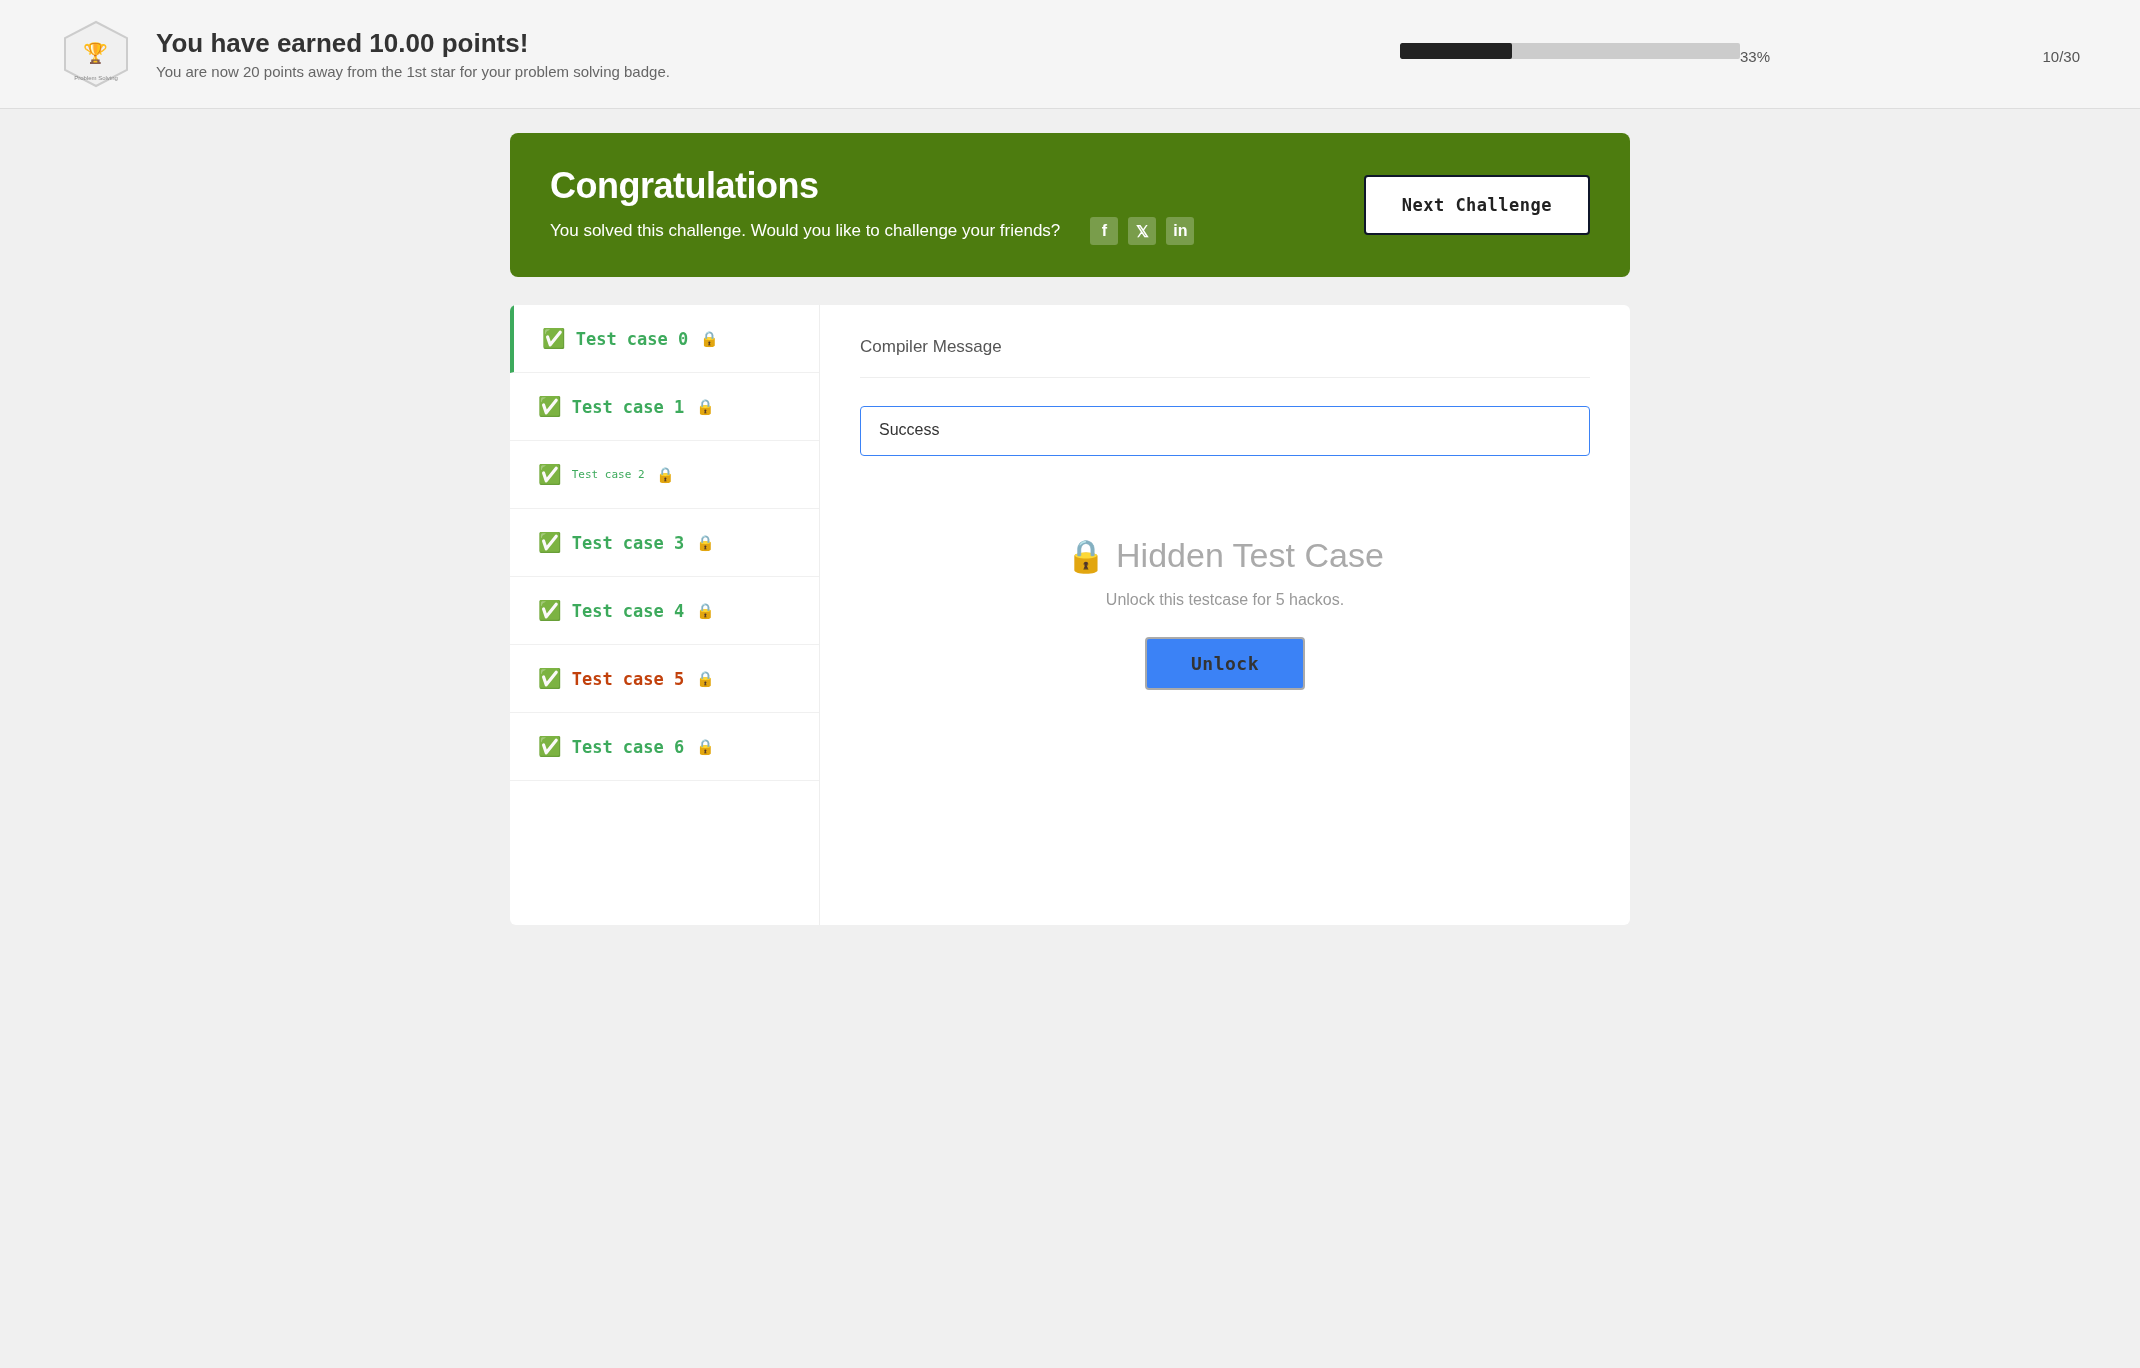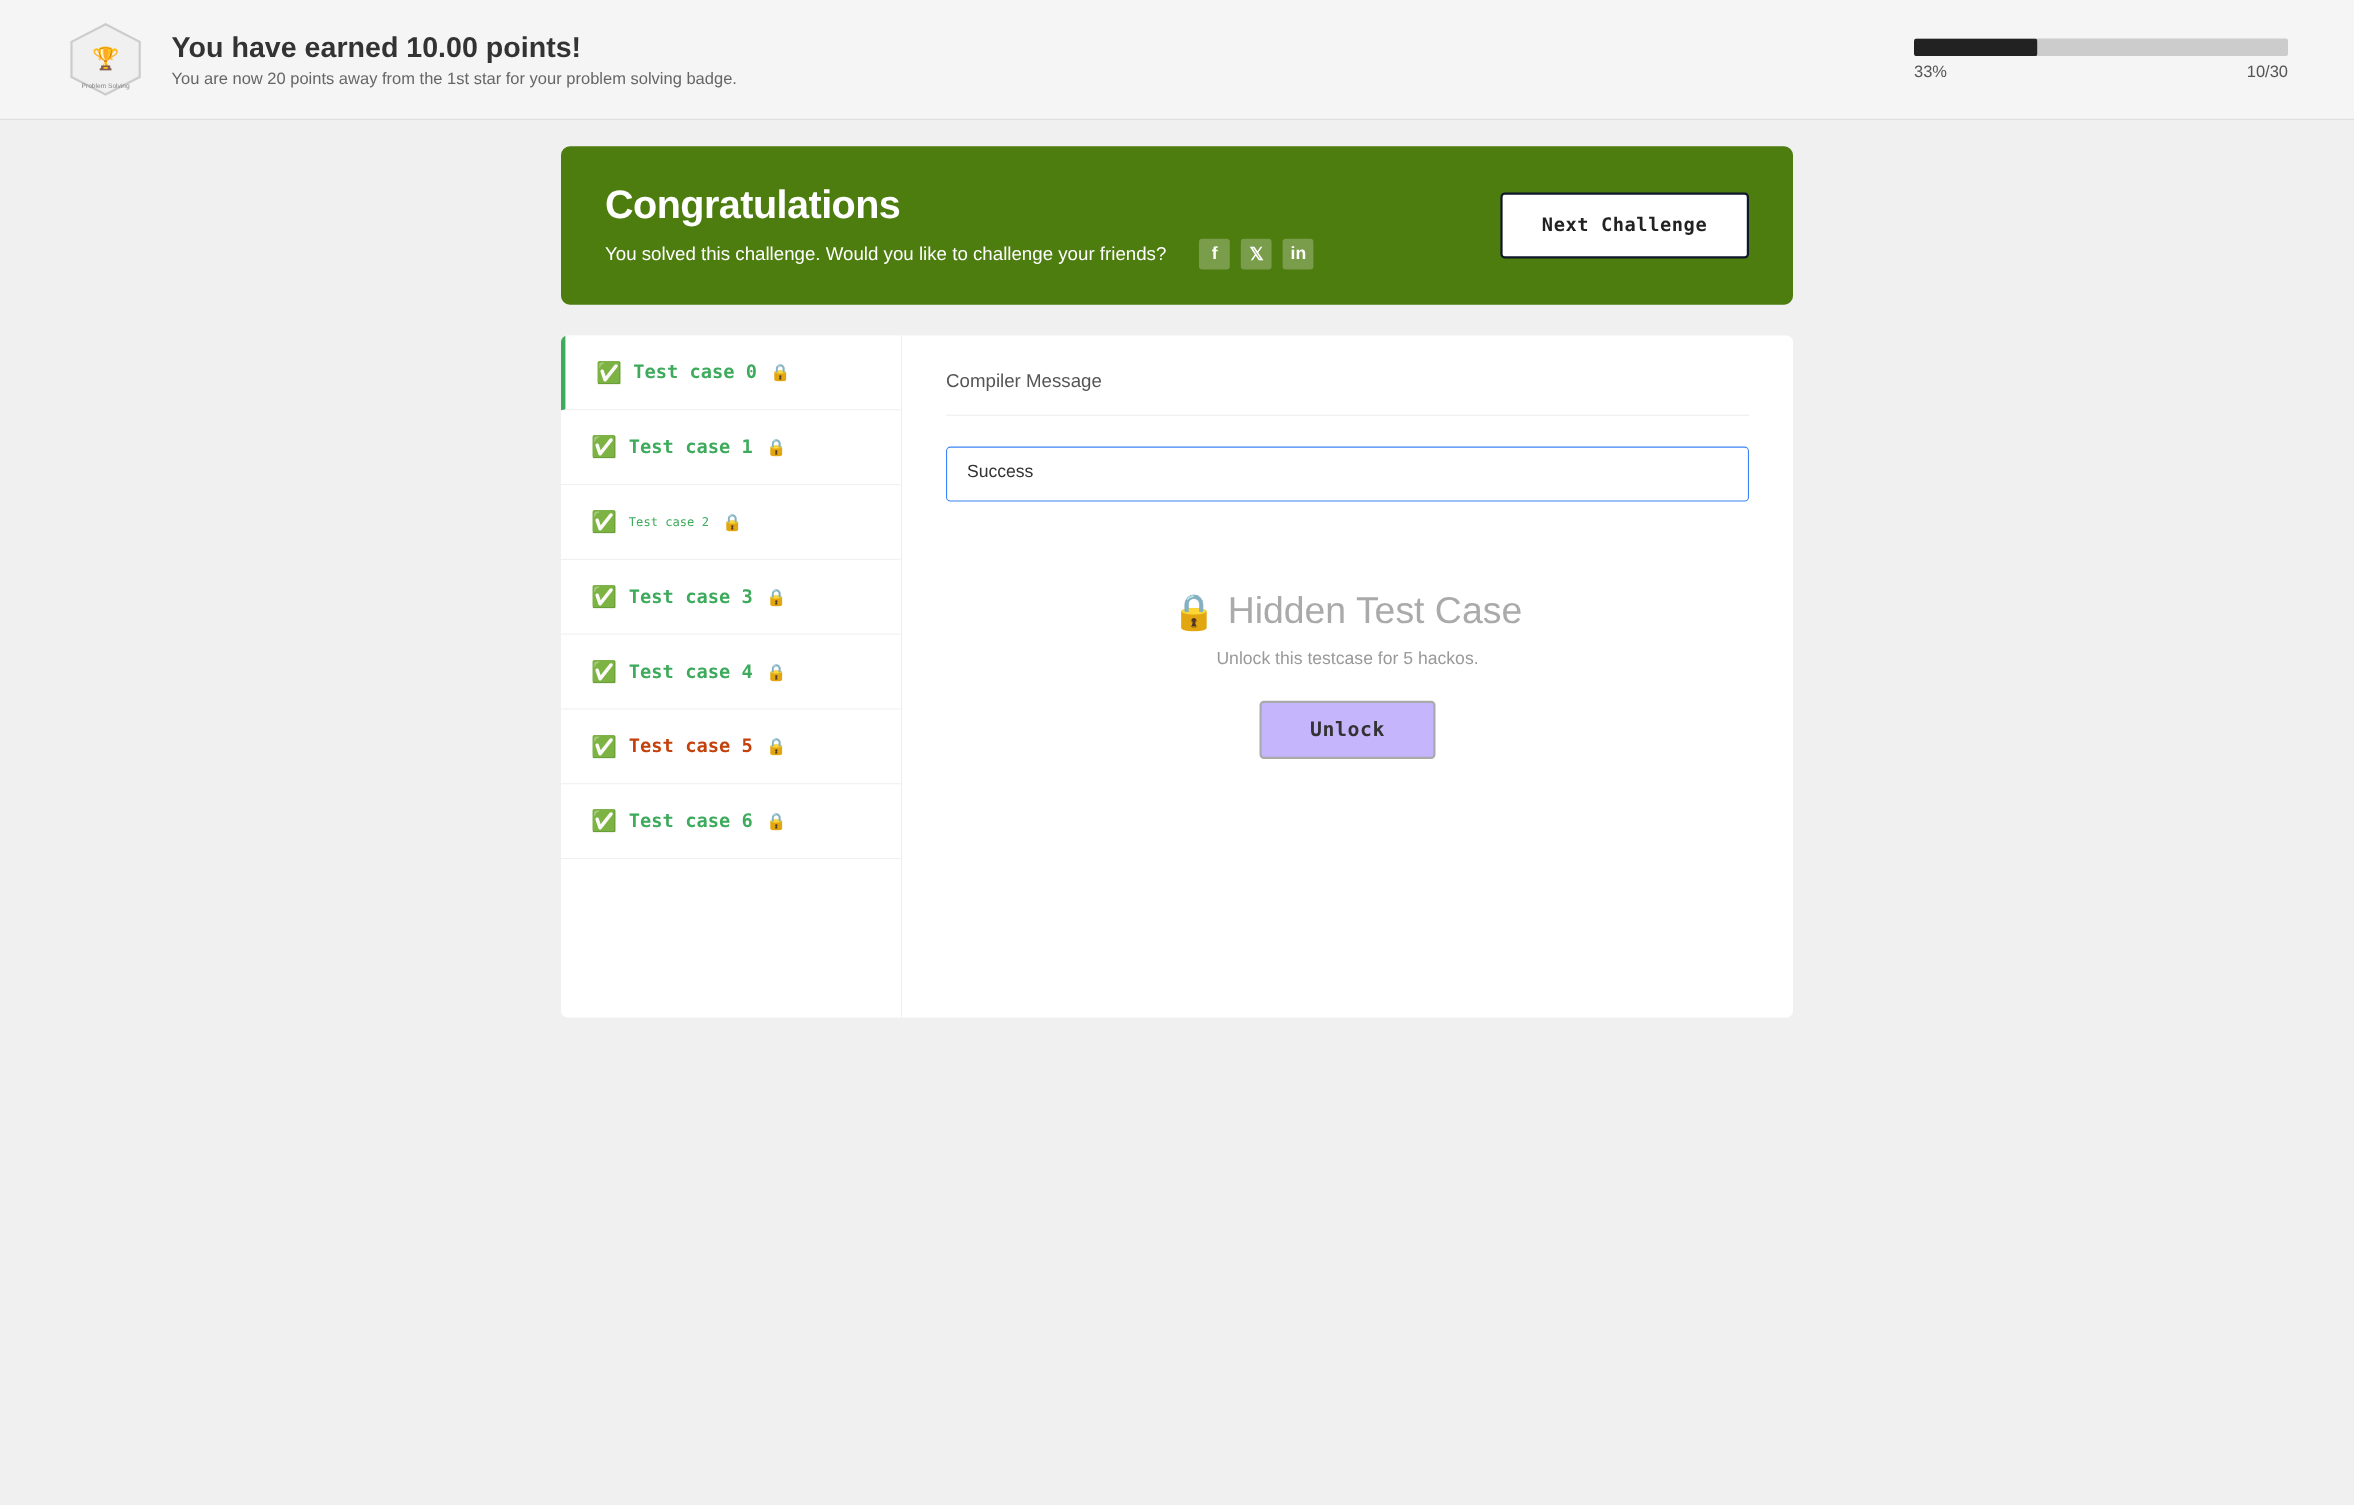--- a/index.html
+++ b/index.html
@@ -33,21 +33,20 @@
       font-weight: 700;
       color: #333;
       margin-bottom: 4px;
     }
     .badge-subtitle {
       font-size: 15px;
       color: #666;
     }
     .progress-area {
       display: flex;
-      flex-direction: column;
       align-items: flex-end;
       min-width: 340px;
     }
     .progress-bar-container {
       width: 340px;
       height: 16px;
       background: #ccc;
       border-radius: 2px;
       overflow: hidden;
       margin-bottom: 6px;
@@ -209,21 +208,21 @@
     .lock-icon-large {
       font-size: 32px;
       color: #aaa;
     }
     .unlock-subtitle {
       font-size: 16px;
       color: #999;
       margin-bottom: 28px;
     }
     .unlock-btn {
-      background: #c4b5fd;
+      background: #3b82f6;
       border: 2px solid #aaa;
       border-radius: 4px;
       padding: 14px 44px;
       font-size: 18px;
       font-weight: 700;
       color: #333;
       cursor: pointer;
       font-family: monospace;
       letter-spacing: 0.5px;
     }

